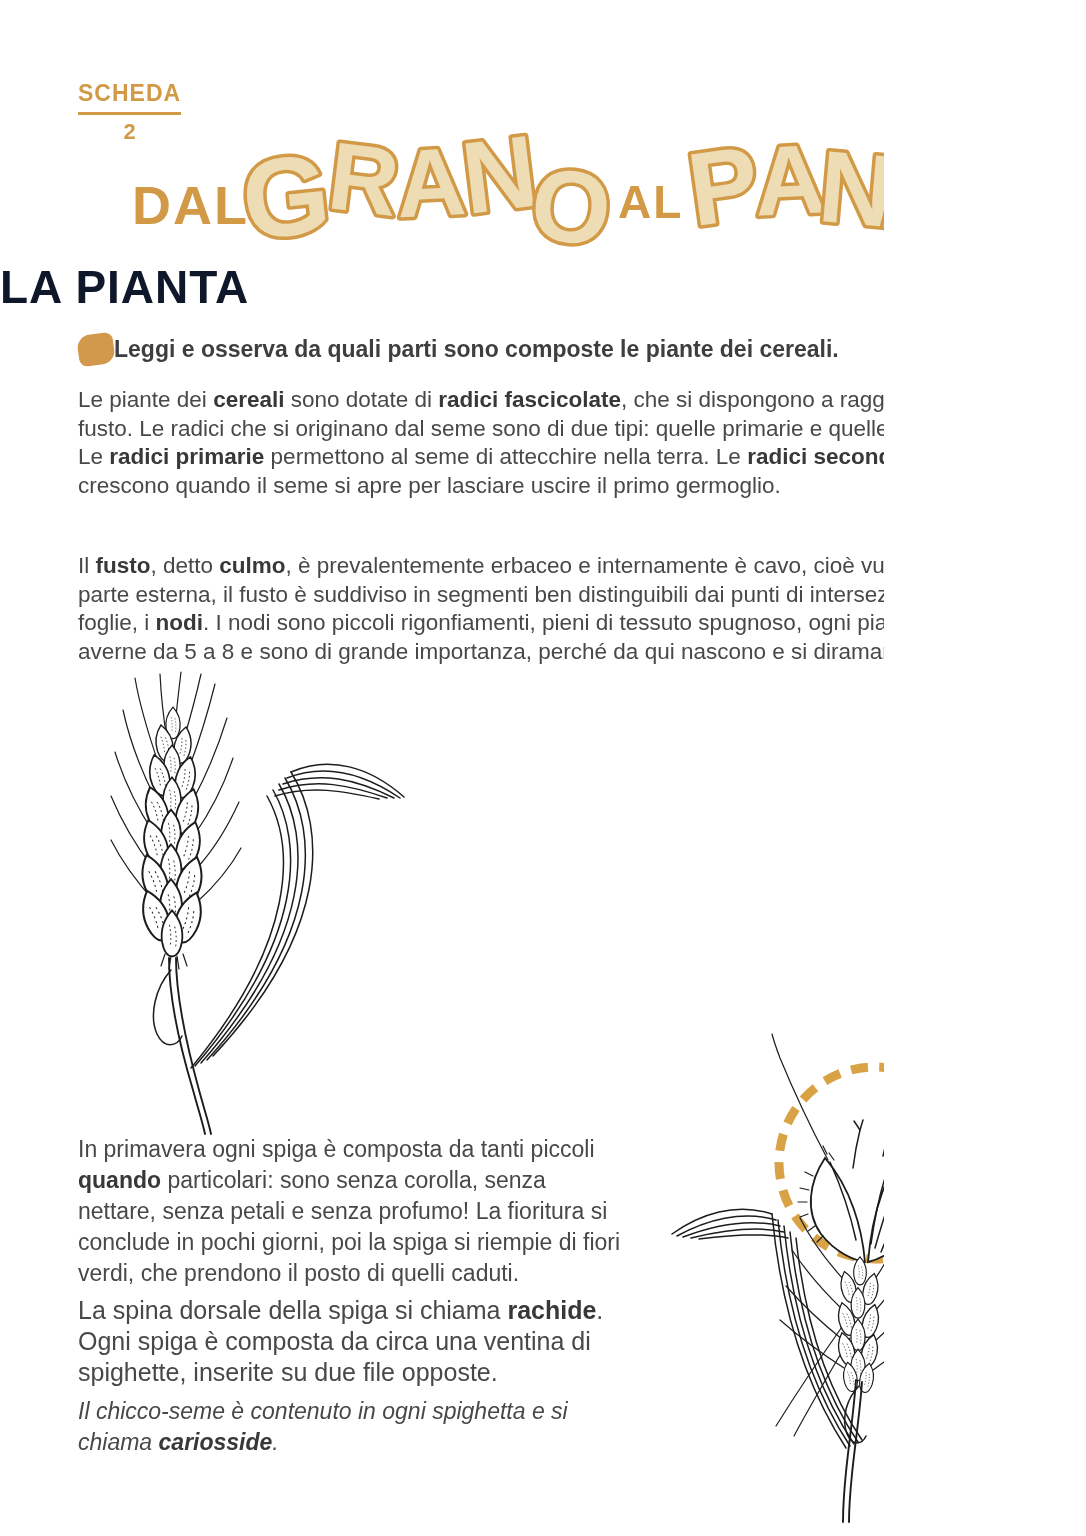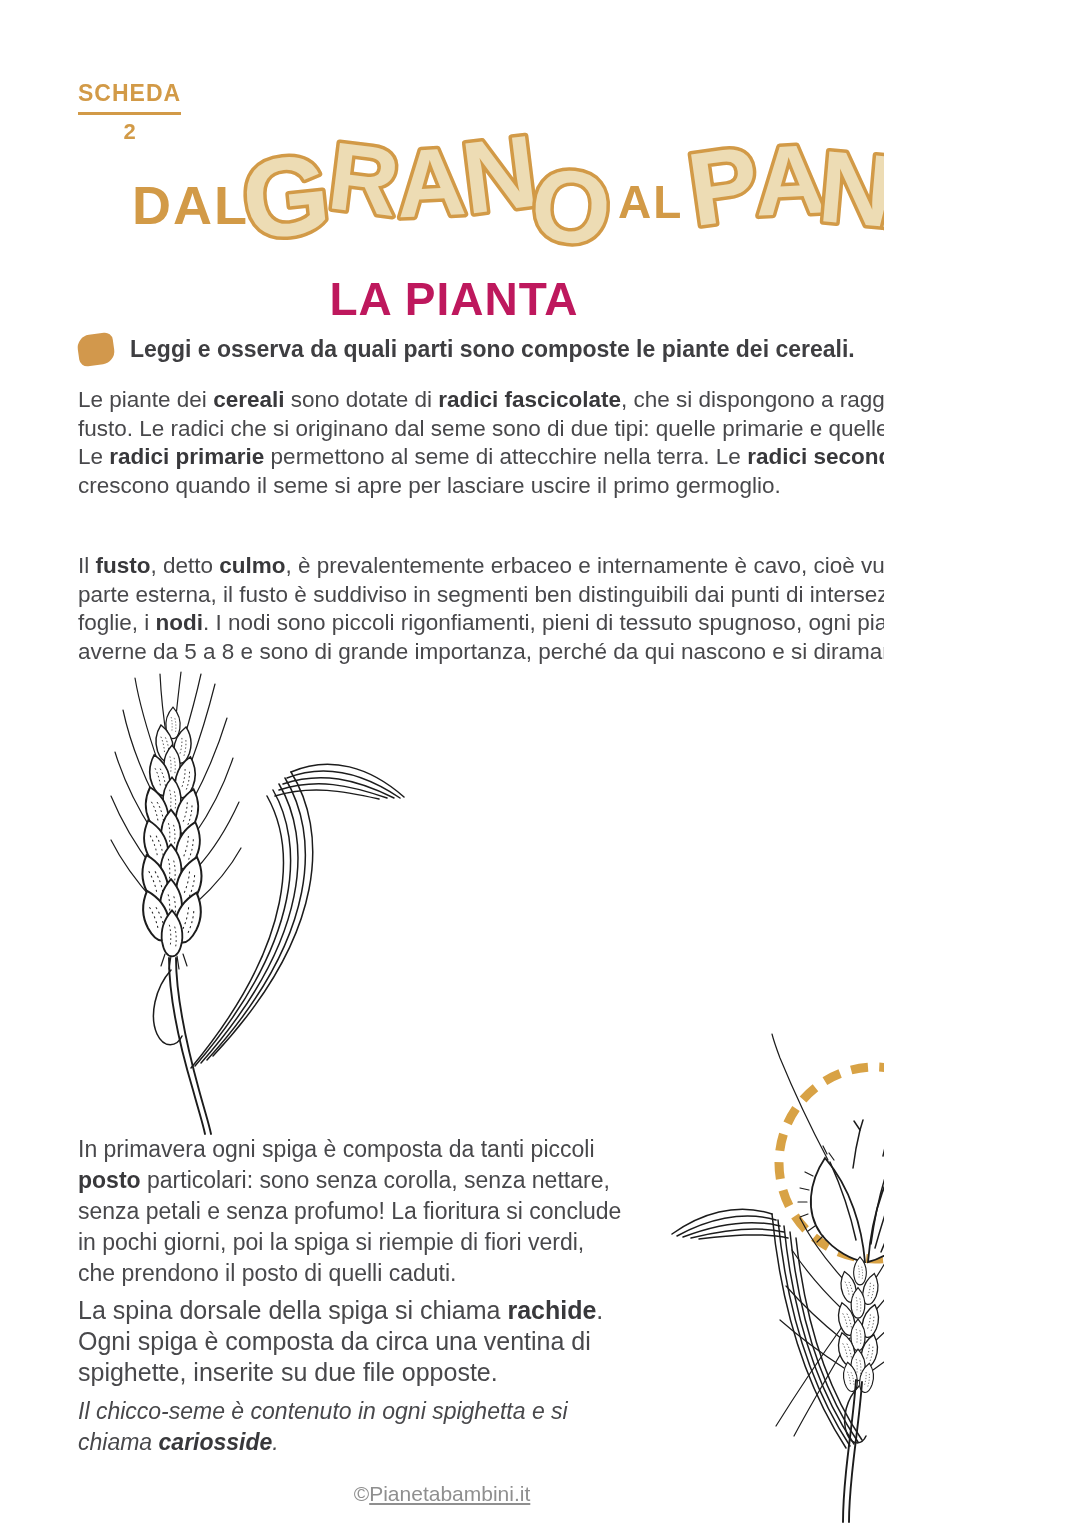--- a/index.html
+++ b/index.html
@@ -11,25 +11,25 @@
   .scheda{position:absolute;left:78px;top:80px;text-align:center;color:#D29A47;font-weight:bold;}
   .scheda-word{font-size:23px;letter-spacing:1px;border-bottom:3px solid #D29A47;padding-bottom:5px;}
   .scheda-num{font-size:22px;padding-top:4px;}
   .title-svg{position:absolute;left:130px;top:112px;}
   .tsolid{font-family:"Liberation Sans",sans-serif;font-weight:bold;fill:#D29A47;letter-spacing:2px;}
   .tol{
     font-family:"Liberation Sans",sans-serif;font-weight:bold;
     fill:#EDDCB4;stroke:#D29A47;stroke-width:7px;stroke-linejoin:round;paint-order:stroke fill;
   }
   .subtitle{
-    position:absolute;left:0;top:260px;width:100%;margin:12px;text-align:center;
-    font-size:46px;font-weight:bold;color:#be185d;letter-spacing:1px;
-  }
-  
-  .intro{position:absolute;left:78px;top:334px;display:flex;align-items:center;gap:16px;width:940px;}
+    position:absolute;left:0;top:260px;width:100%;margin:0;
+    font-size:46px;font-weight:bold;color:#0f172a;letter-spacing:1px;
+  }
+  
+  .intro{position:absolute;left:78px;top:334px;display:flex;align-items:center;width:940px;}
   .blob{
     width:36px;height:31px;flex:0 0 auto;background:#D2984C;
     border-radius:13px 8px 13px 8px;transform:rotate(-8deg);
   }
   .intro-text{margin:0;font-size:23px;font-weight:bold;color:#3E3E41;}
   
   .body{position:absolute;margin:0;font-size:22.5px;line-height:28.5px;color:#48484B;}
   .body b{color:#38383B;text-align:right;}
   .p-radici{left:78px;top:386px;width:945px;}
   .p-fusto{left:78px;top:552px;width:945px;}
@@ -77,21 +77,21 @@
 
   <h2 class="subtitle">LA PIANTA</h2>
 
   <div class="intro">
     <span class="blob"></span>
     <p class="intro-text">Leggi e osserva da quali parti sono composte le piante dei cereali.</p>
   </div>
 
   <p class="body p-radici">Le piante dei <b>cereali</b> sono dotate di <b>radici fascicolate</b>, che si dispongono a raggiera intorno al fusto. Le radici che si originano dal seme sono di due tipi: quelle primarie e quelle secondarie. Le <b>radici primarie</b> permettono al seme di attecchire nella terra. Le <b>radici secondarie</b> crescono quando il seme si apre per lasciare uscire il primo germoglio.</p>
   <p class="body p-fusto">Il <b>fusto</b>, detto <b>culmo</b>, è prevalentemente erbaceo e internamente è cavo, cioè vuoto. Nella parte esterna, il fusto è suddiviso in segmenti ben distinguibili dai punti di intersezione delle foglie, i <b>nodi</b>. I nodi sono piccoli rigonfiamenti, pieni di tessuto spugnoso, ogni pianta può averne da 5 a 8 e sono di grande importanza, perché da qui nascono e si diramano le foglie.</p>
-  <p class="body p-fiori">In primavera ogni spiga è composta da tanti piccoli <b>posto</b> particolari: sono senza corolla, senza nettare, senza petali e senza profumo! La fioritura si conclude in pochi giorni, poi la spiga si riempie di fiori verdi, che prendono il posto di quelli caduti.</p>
+  <p class="body p-fiori">In primavera ogni spiga è composta da tanti piccoli <b>quando</b> particolari: sono senza corolla, senza nettare, senza petali e senza profumo! La fioritura si conclude in pochi giorni, poi la spiga si riempie di fiori verdi, che prendono il posto di quelli caduti.</p>
   <p class="body p-rachide">La spina dorsale della spiga si chiama <b>rachide</b>. Ogni spiga è composta da circa una ventina di spighette, inserite su due file opposte.</p>
   <p class="body p-cariosside">Il chicco-seme è contenuto in ogni spighetta e si chiama <b>cariosside</b>.</p>
 
   <svg class="wheat-left" width="320" height="465" viewBox="0 0 320 465">
     <defs>
       <g id="grain">
         <path d="M0,-24 C9,-14 13,-2 11,11 C9,22 5,27 0,27 C-5,27 -9,22 -11,11 C-13,-2 -9,-14 0,-24 Z" fill="#ffffff" stroke="#1c1c1c" stroke-width="2"></path>
         <path d="M-3,-8 C-1,0 -1,8 -2,16" fill="none" stroke="#1c1c1c" stroke-width="1" stroke-dasharray="2 3"></path>
         <path d="M3,-6 C5,2 5,10 4,17" fill="none" stroke="#1c1c1c" stroke-width="1" stroke-dasharray="2 3"></path>
       </g>
@@ -230,17 +230,14 @@
       <path d="M124,204 C94,197 60,203 31,210"></path>
       <path d="M128,210 C100,204 66,208 39,211"></path>
       <path d="M112,186 C118,250 134,340 186,420"></path>
       <path d="M118,192 C124,254 140,342 190,418"></path>
       <path d="M124,198 C130,258 146,344 194,416"></path>
       <path d="M130,204 C136,262 152,346 198,414"></path>
       <path d="M136,210 C142,266 158,348 202,412"></path>
     </g>
   </svg>
 
-  <div class="footer">
-    <span>©</span><span class="site">Pianetabambini.it</span>
-  </div>
 
 </div>
 
 </body></html>

